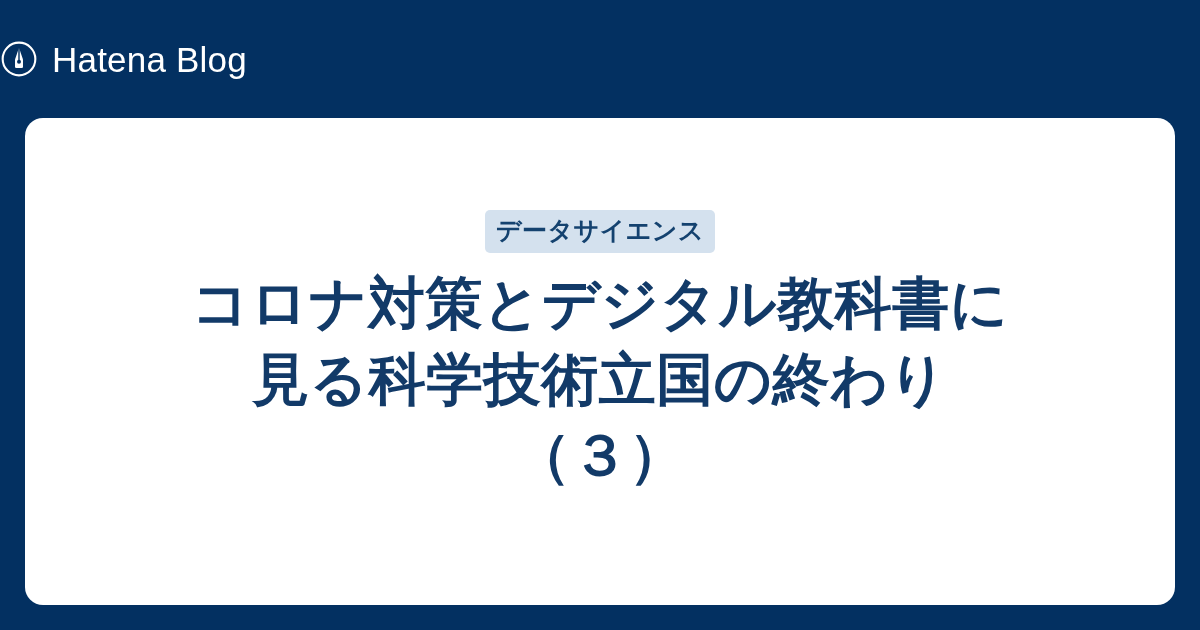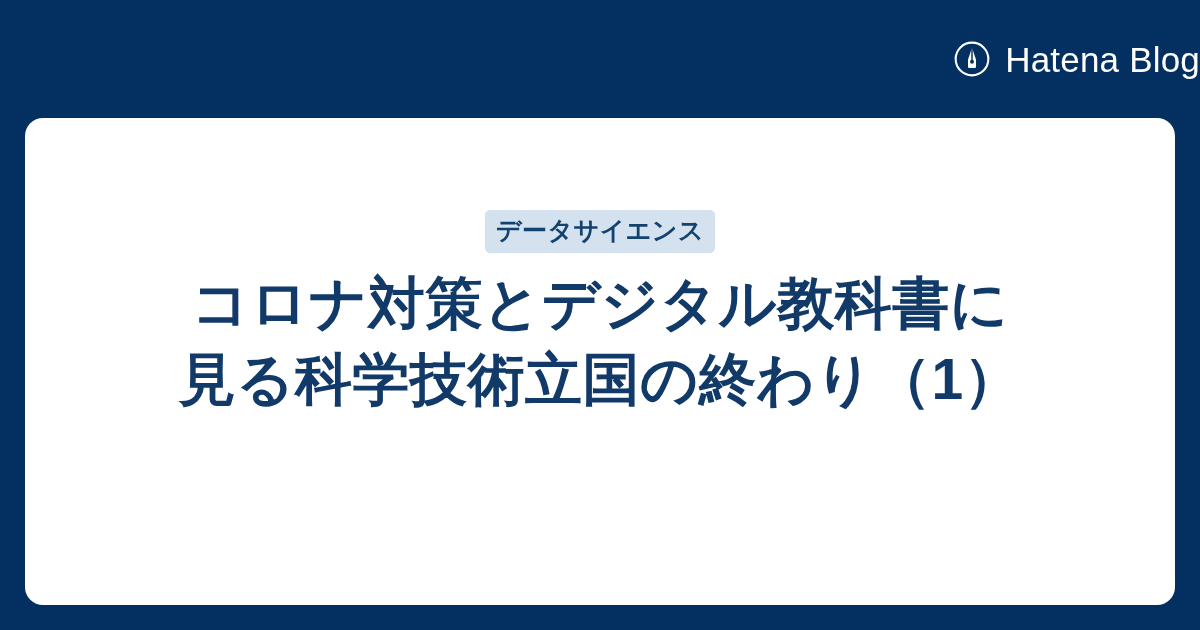--- a/index.html
+++ b/index.html
@@ -24,21 +24,21 @@
 
   
   .brand-bar {
     position: absolute;
     top: 0;
     left: 0;
     width: 1200px;
     height: 118px;
     display: flex;
     align-items: center;
-    justify-content: flex-end;
+    justify-content: flex-start;
     gap: 14px;
   }
   .brand-logo {
     width: 38px;
     height: 38px;
     flex: 0 0 38px;
     display: block;
   }
   .brand-name {
     color: #ffffff;
@@ -139,20 +139,20 @@
   </div>
 
   <div class="card">
 
     <div class="card-body">
 
       <div class="tag-row">
         <span class="category-tag">データサイエンス</span>
       </div>
 
-      <h1 class="entry-title">コロナ対策とデジタル教科書に見る科学技術立国の終わり（1）</h1>
+      <h1 class="entry-title">コロナ対策とデジタル教科書に見る科学技術立国の終わり（３）</h1>
 
     </div>
 
 
   </div>
 
 </div>
 
 </body></html>

